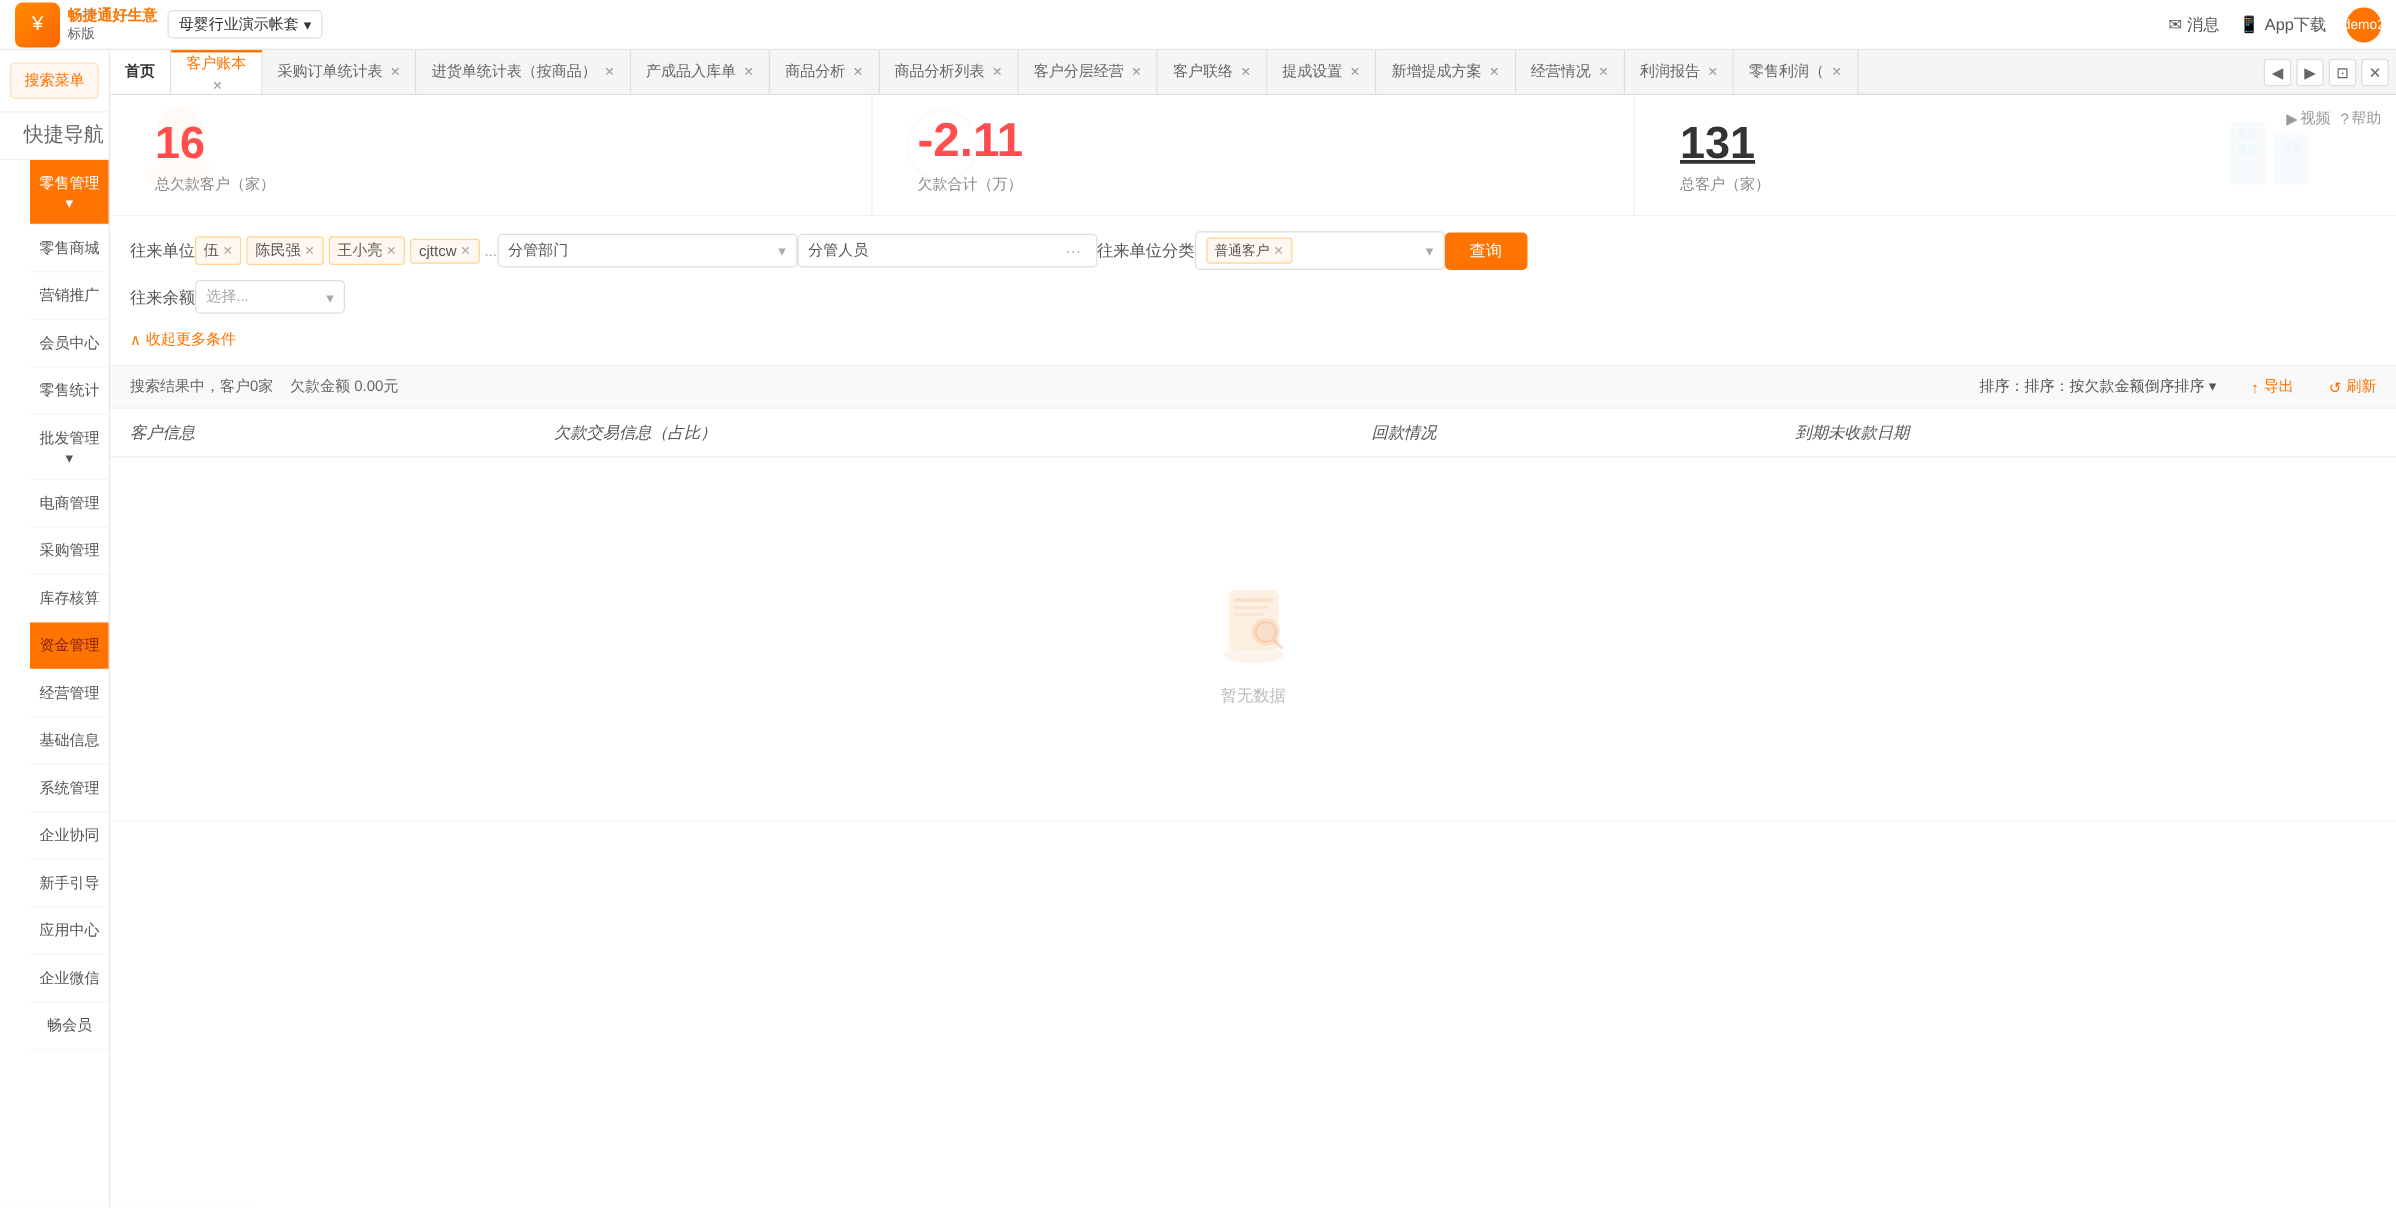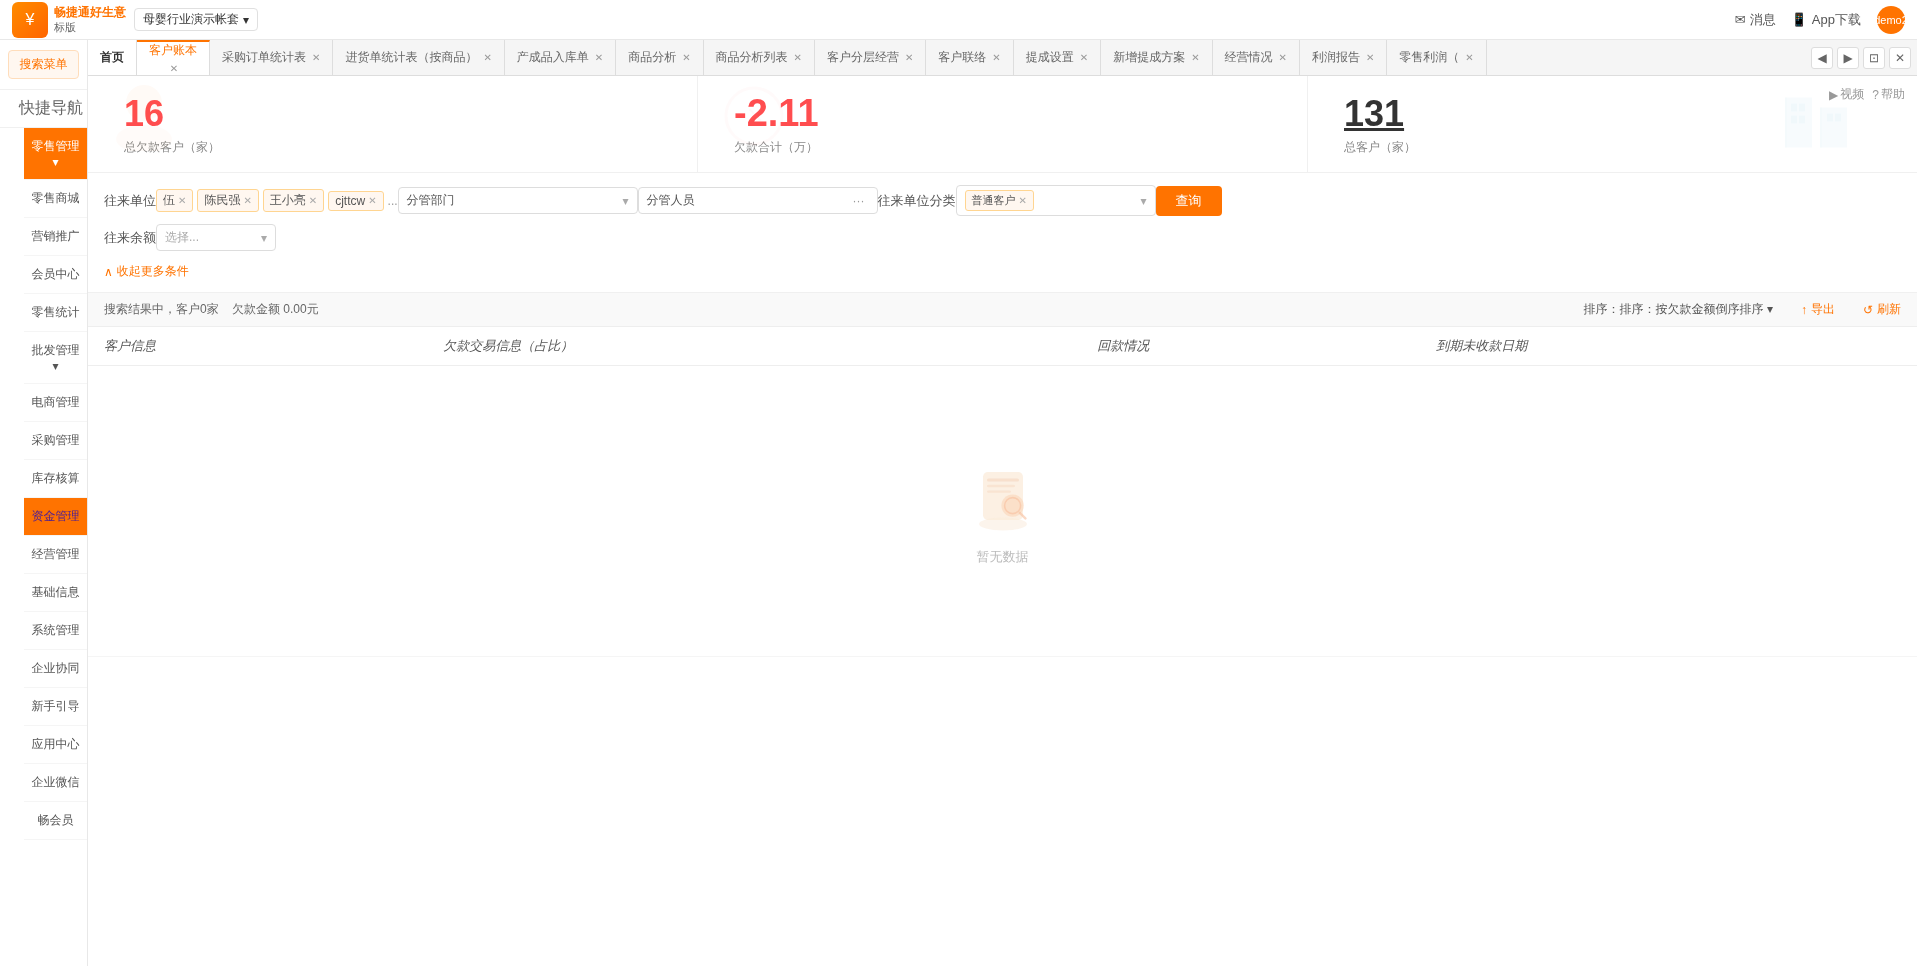--- a/index.html
+++ b/index.html
@@ -134,21 +134,21 @@
     <div class="sidebar-item">营销推广</div>
     <div class="sidebar-item">会员中心</div>
     <div class="sidebar-item">零售统计</div>
     <div class="sidebar-item">
       <span>批发管理</span>
       <span> ▾</span>
     </div>
     <div class="sidebar-item">电商管理</div>
     <div class="sidebar-item">采购管理</div>
     <div class="sidebar-item">库存核算</div>
-    <div class="sidebar-item" style="background: #ff7300; color: #4c1d95;">资金管理</div>
+    <div class="sidebar-item" style="background: #ff7300; color: #7f1d1d;">资金管理</div>
     <div class="sidebar-item">经营管理</div>
     <div class="sidebar-item">基础信息</div>
     <div class="sidebar-item">系统管理</div>
     <div class="sidebar-item">企业协同</div>
     <div class="sidebar-item">新手引导</div>
     <div class="sidebar-item">应用中心</div>
     <div class="sidebar-item">企业微信</div>
     <div class="sidebar-item">畅会员</div>
   </div>
 

